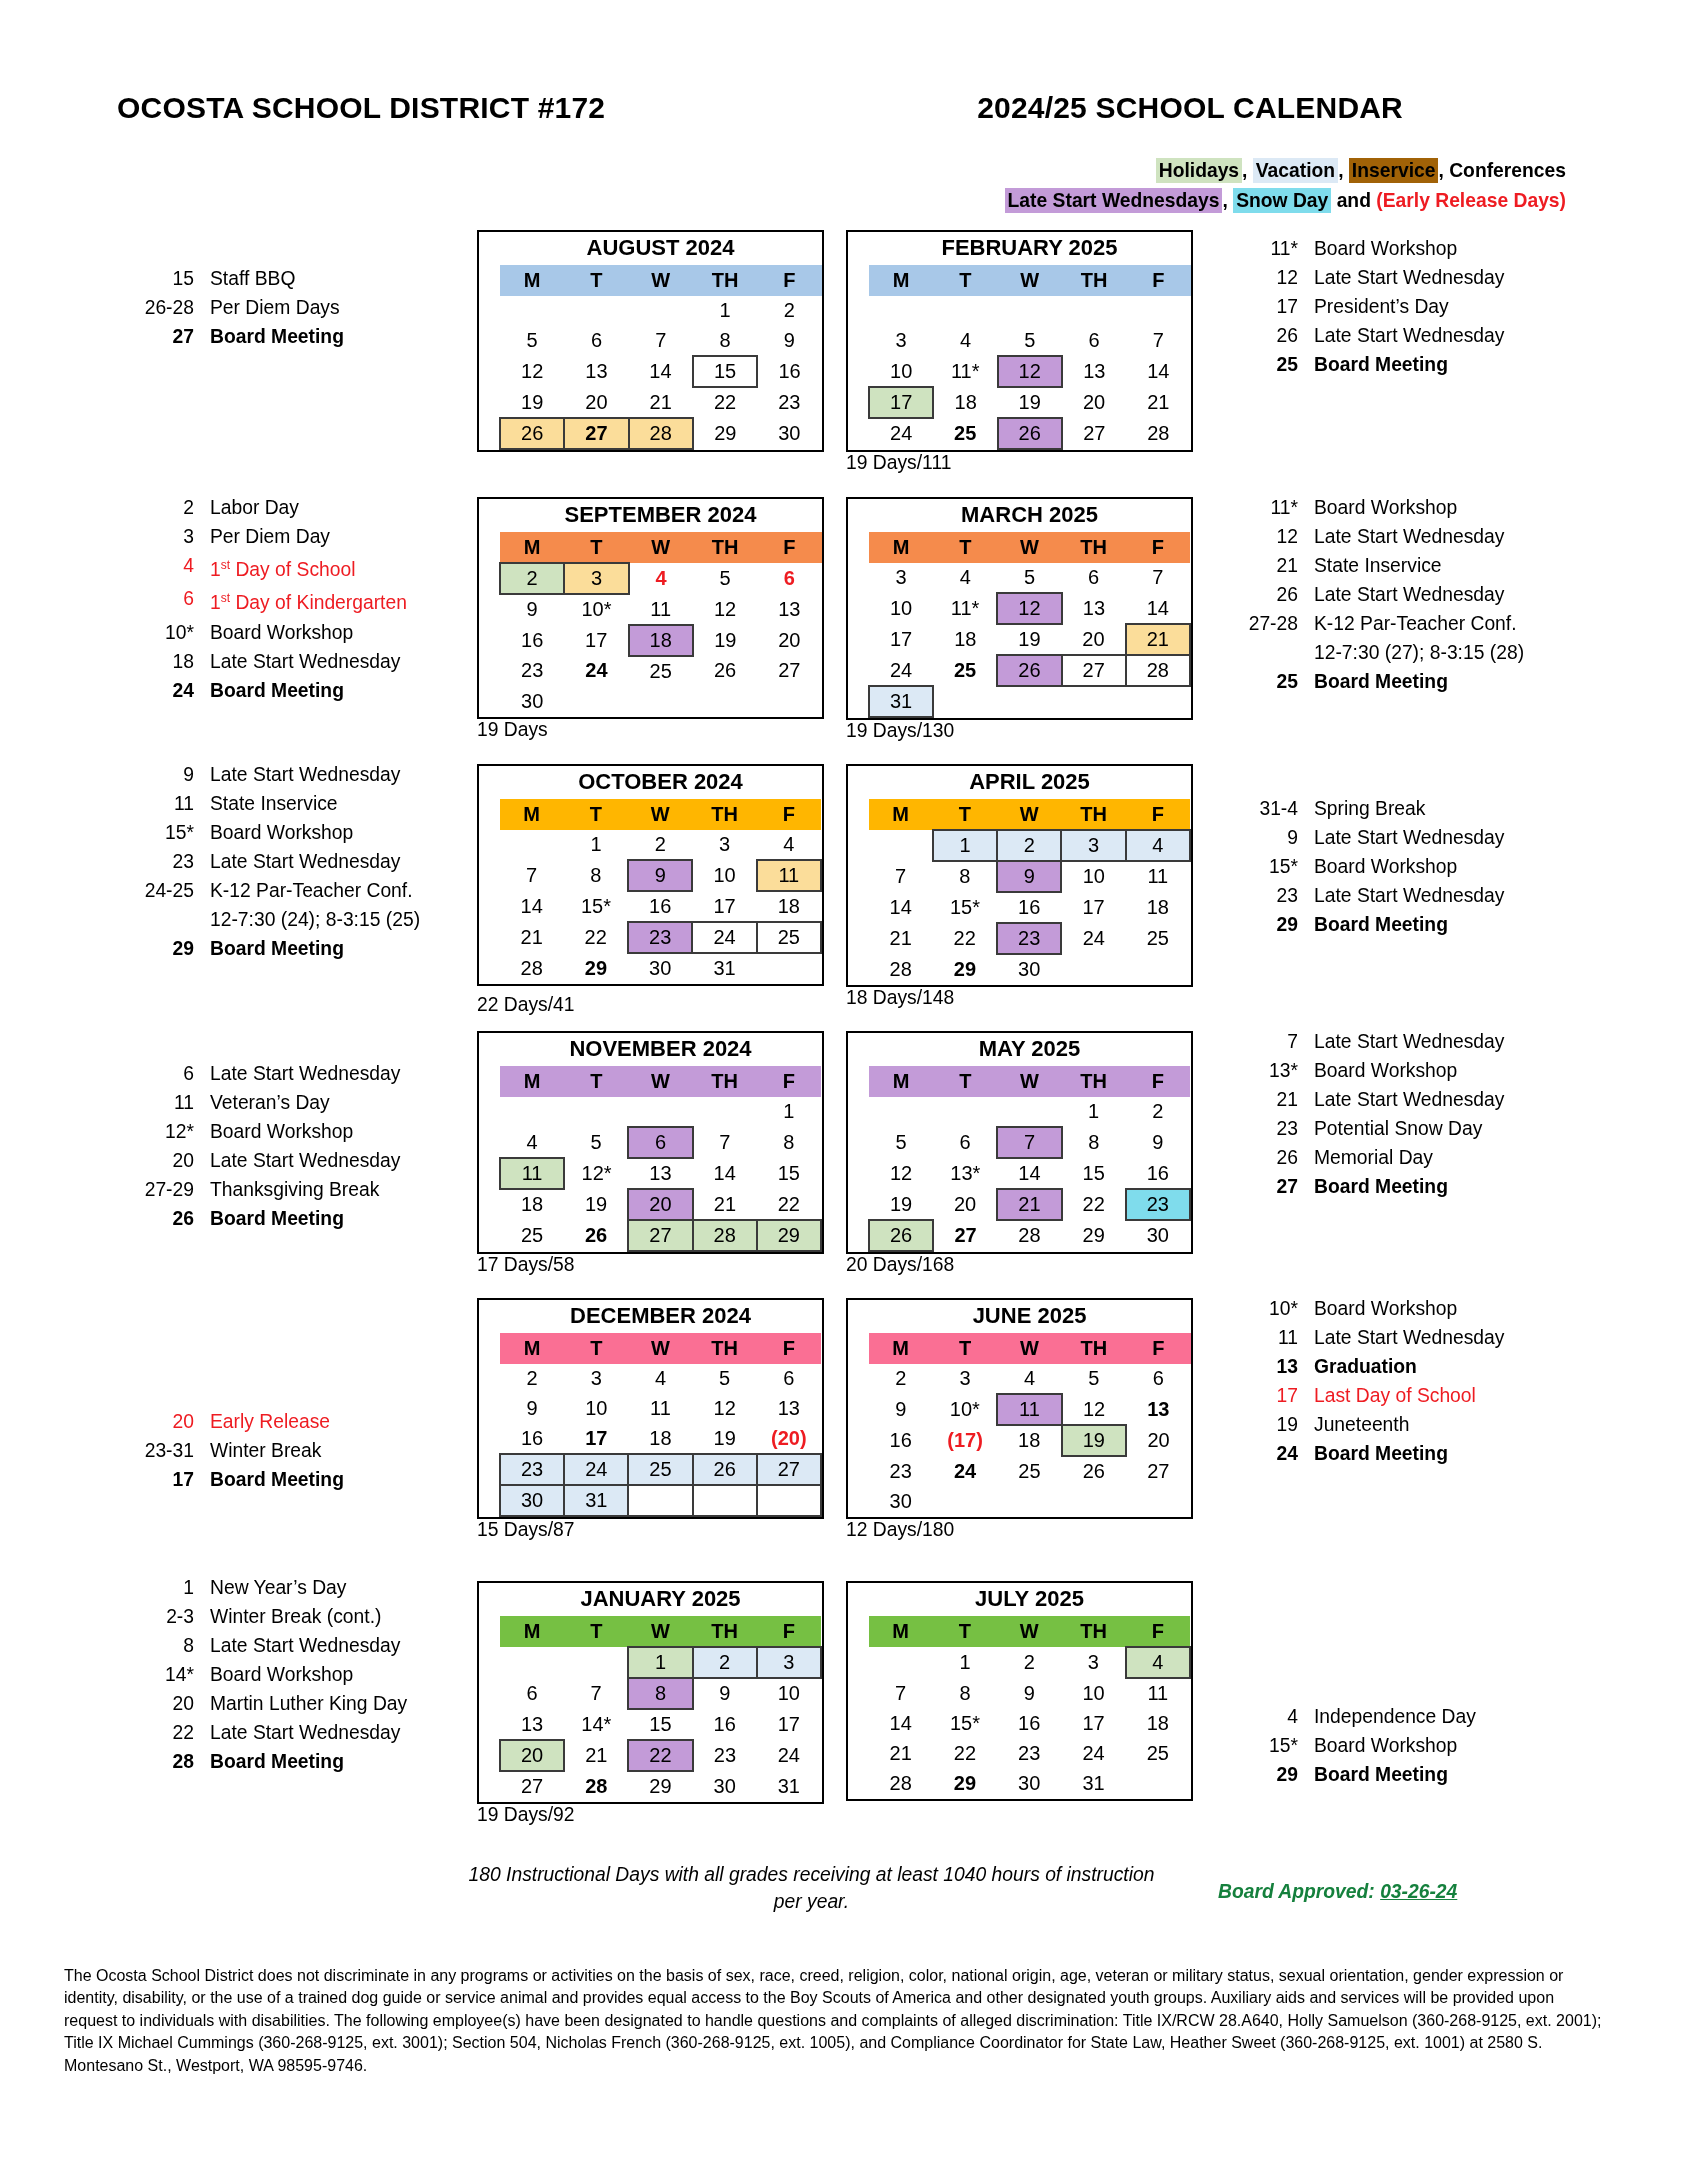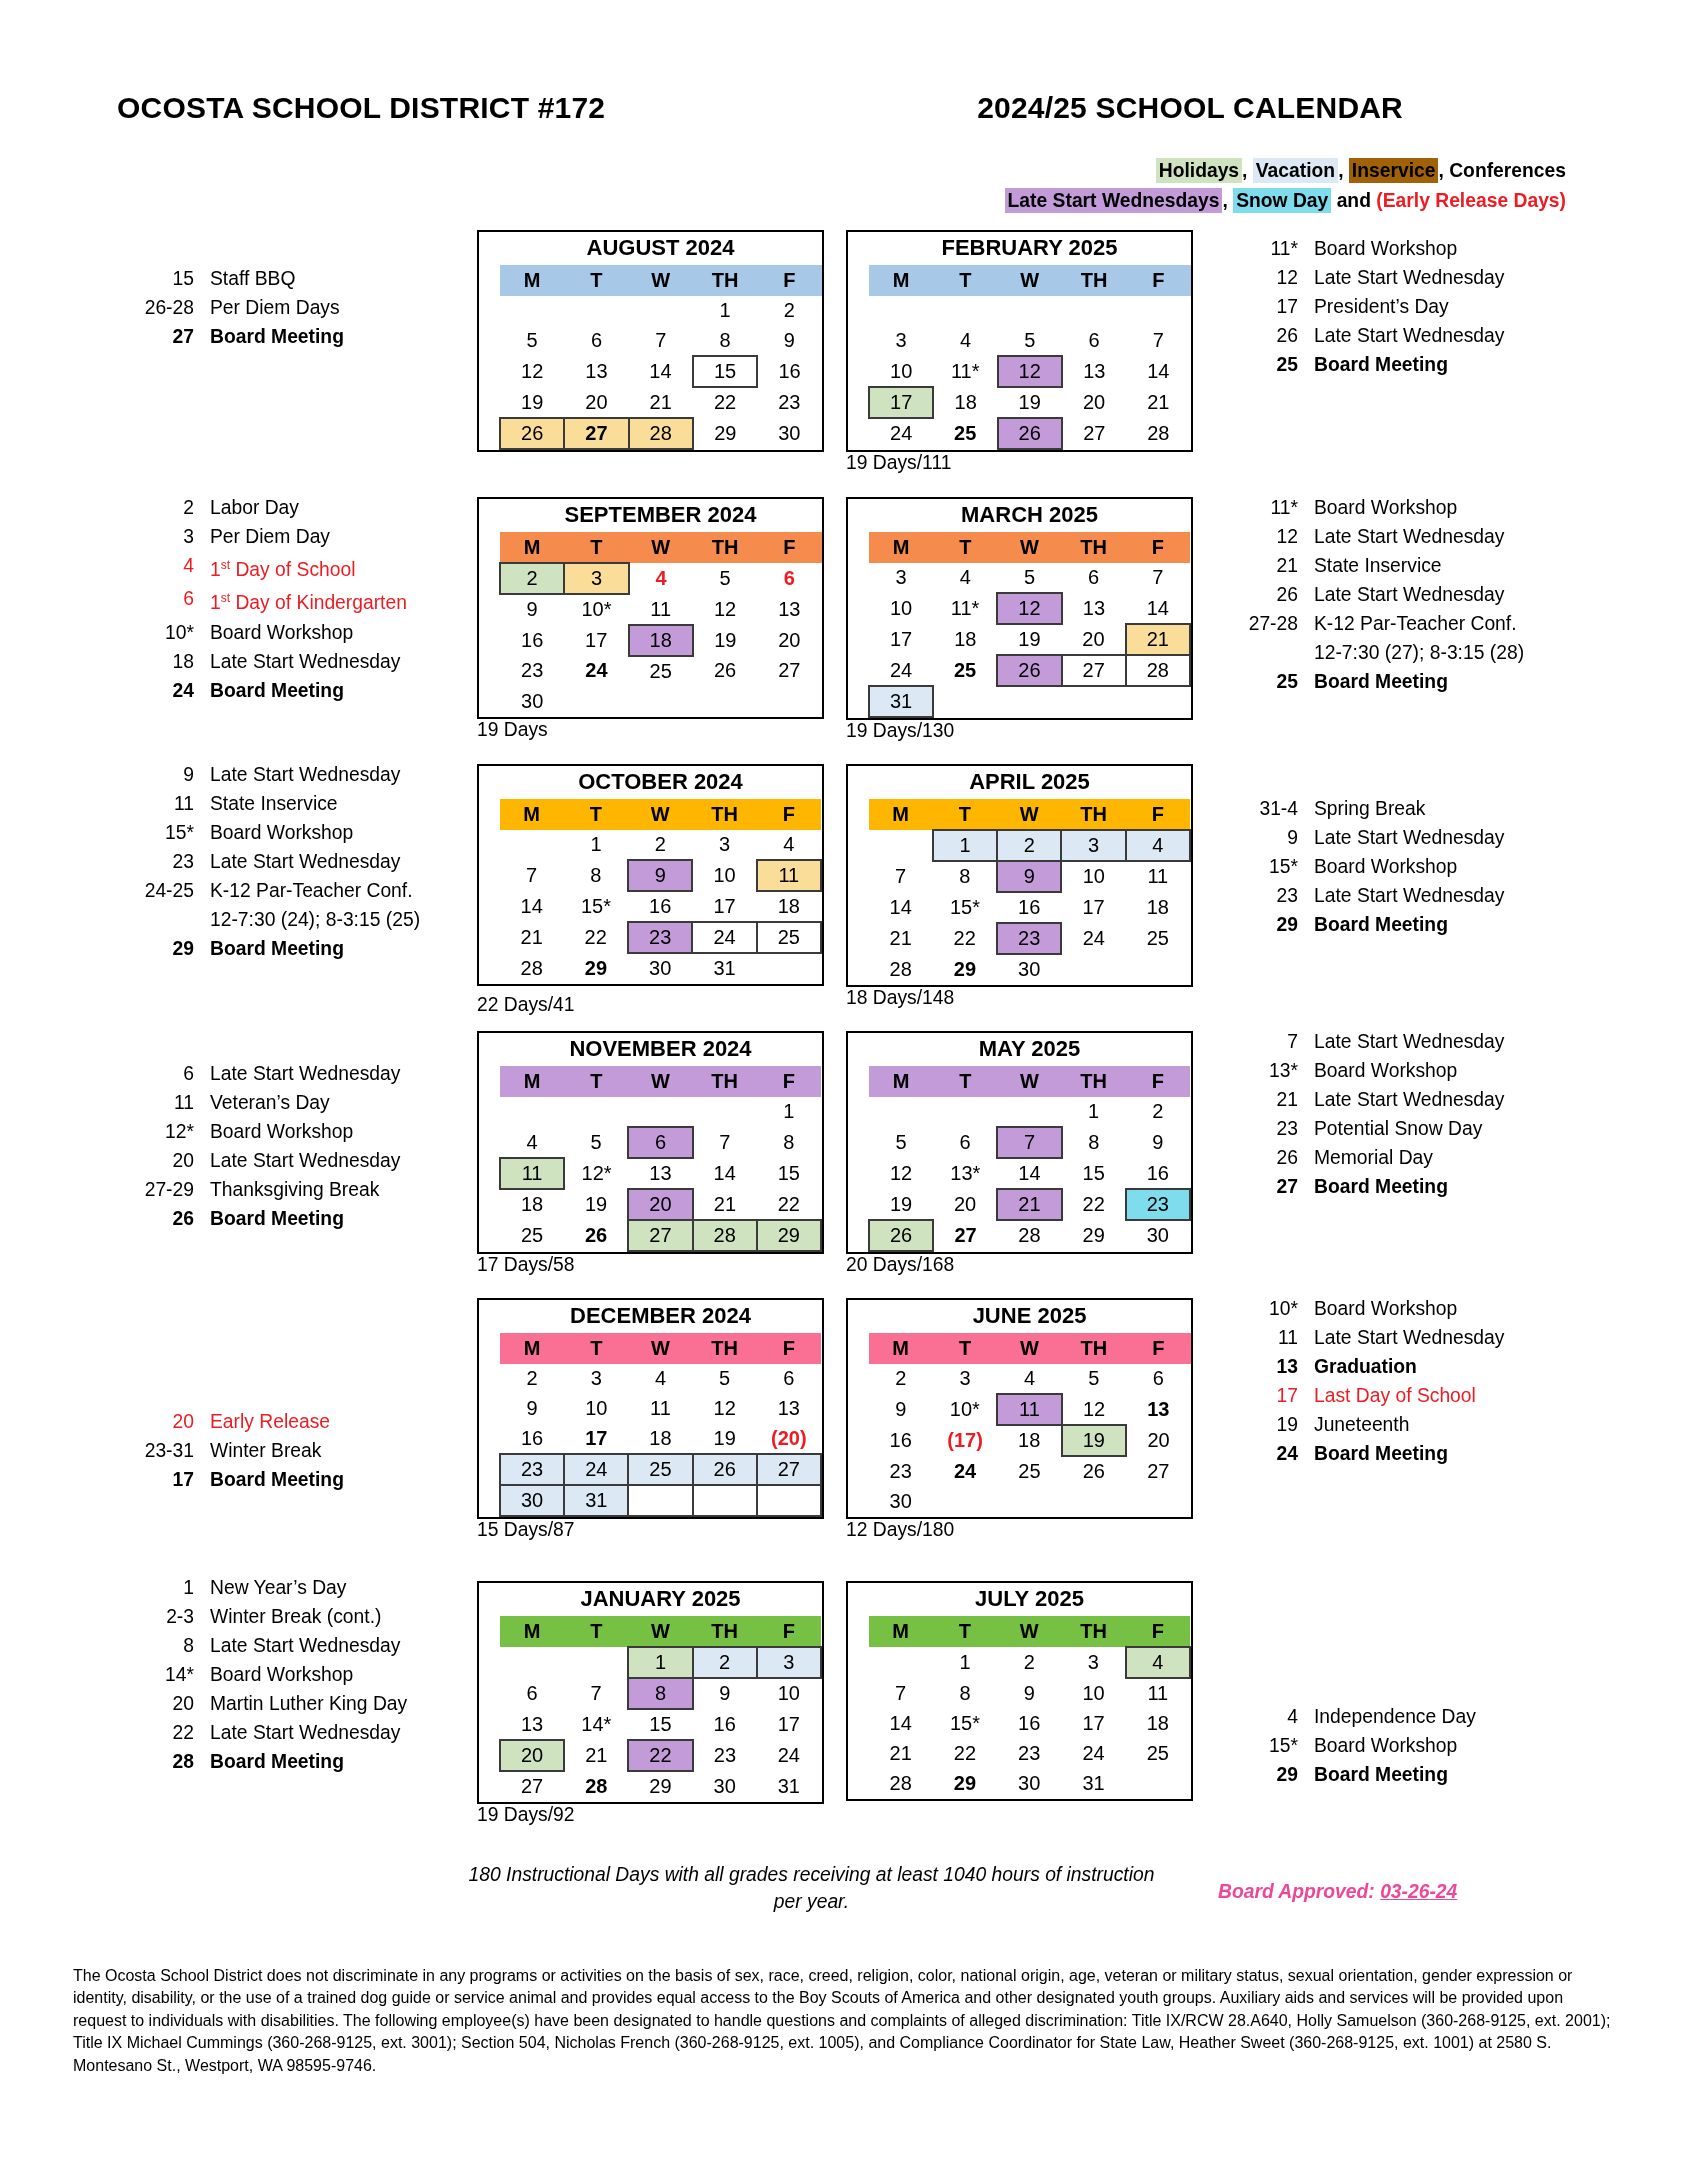--- a/index.html
+++ b/index.html
@@ -72,24 +72,24 @@
   .hb-green  th { background:#76c043; }
 
   .daysnote { position:absolute; width:347px; text-align:left; font-size:19.3px; }
   .daysnote.m1 { left:477px; }
   .daysnote.m2 { left:846px; }
 
   
   .instr { position:absolute; left:465px; top:1861px; width:693px; text-align:center;
            font-size:19.3px; font-style:italic; line-height:27px; }
   .approved { position:absolute; left:1218px; top:1881px; font-size:19.3px;
-              font-weight:bold; font-style:italic; color:#ec4899; }
+              font-weight:bold; font-style:italic; color:#15803d; }
   .approved u { text-decoration:underline; }
 
-  .discl { position:absolute; left:73px; top:1965px; width:1540px;
+  .discl { position:absolute; left:64px; top:1965px; width:1540px;
            font-size:16px; line-height:22.4px; text-align:left; }
 </style>
 </head>
 <body>
 
 <div class="page">
 
   <div class="hdr">
     <div class="left">OCOSTA SCHOOL DISTRICT #172</div>
     <div class="right">2024/25 SCHOOL CALENDAR</div>

